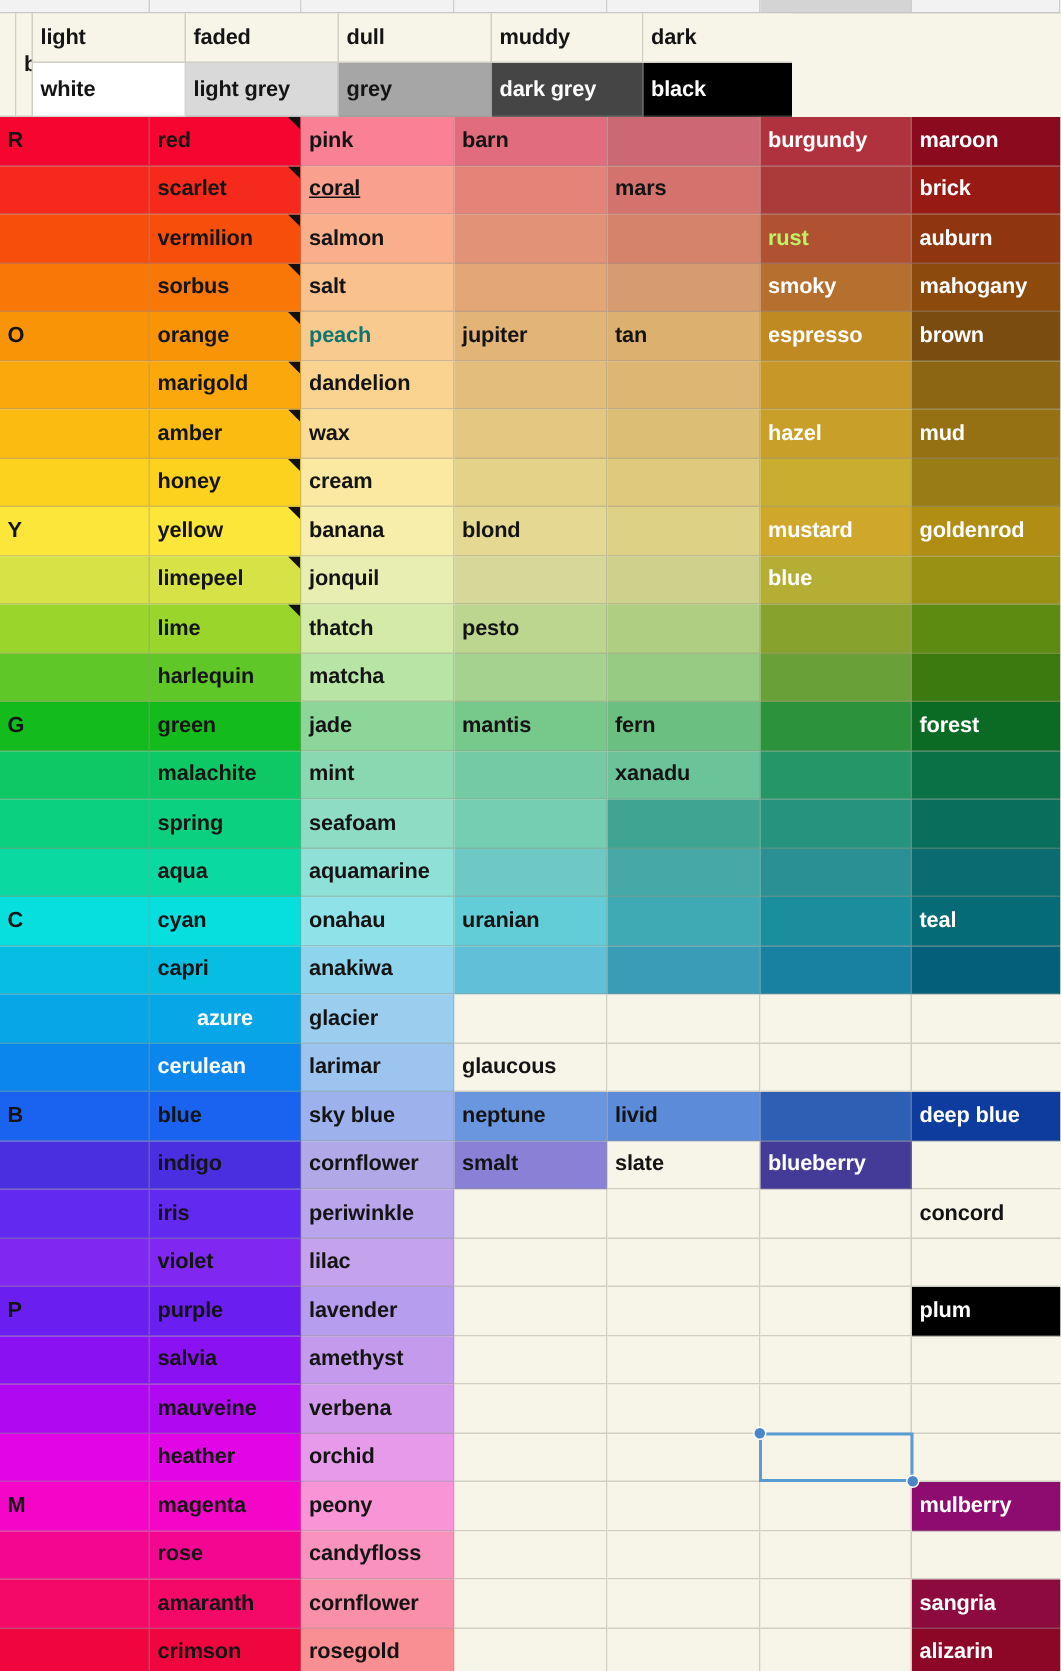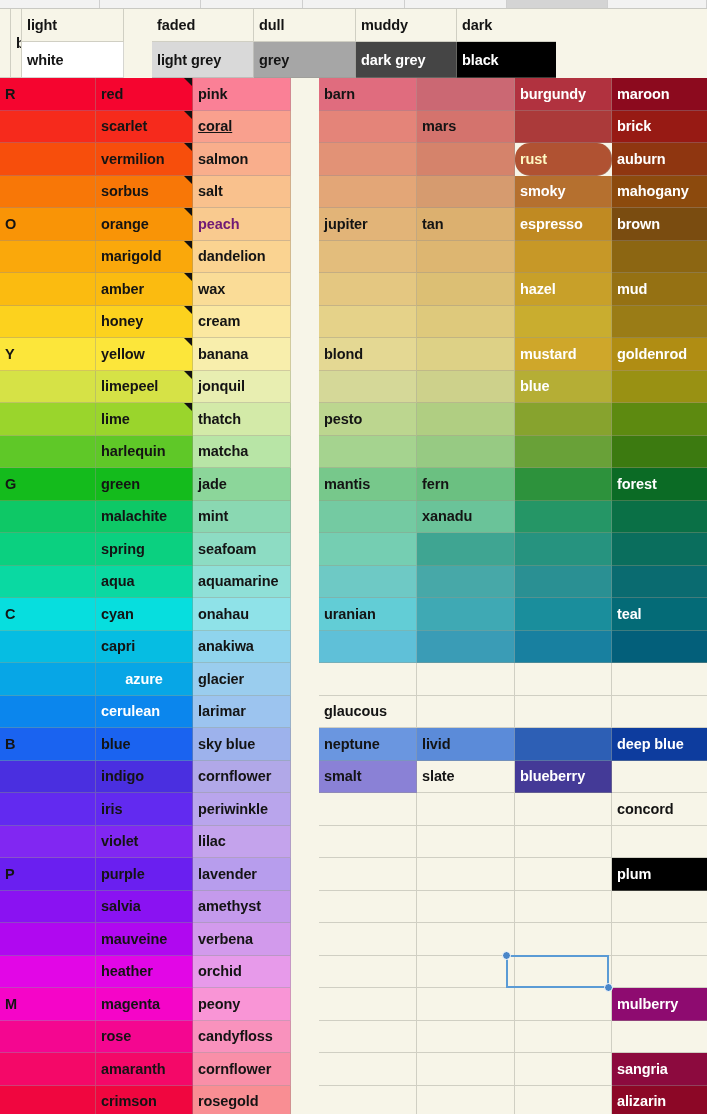--- a/index.html
+++ b/index.html
@@ -48,21 +48,21 @@
     font-weight: bold;
     letter-spacing: -0.1px;
     color: #141414;
     background: #f7f5e8;
     white-space: nowrap;
     overflow: hidden;
   }
   .c0 { width: 100px; }
   .c1 { width: 101px; }
   .c2 { width: 102px; }
-  .c3 { width: 102px; margin-left: 28px; }
+  .c3 { width: 102px; }
   .c4 { width: 102px; }
   .c5 { width: 101px; }
   .c6 { width: 99px; border-right: none; }
   .rowspan-bright {
     height: 69px !important;
   }
 
   
   .note-tri {
     position: absolute;
@@ -209,21 +209,21 @@
           </div>
           <div class="cell c2" style="background: rgb(249, 174, 140); color: rgb(20, 20, 20);">
             <span>salmon</span>
           </div>
           <div class="cell c3" style="background: rgb(226, 146, 118); color: rgb(20, 20, 20);">
             <span></span>
           </div>
           <div class="cell c4" style="background: rgb(213, 131, 107); color: rgb(20, 20, 20);">
             <span></span>
           </div>
-          <div class="cell c5" style="background: rgb(176, 82, 50); color: #fef9c3; border-radius: 15px;">
+          <div class="cell c5" style="background: rgb(176, 82, 50); color: #bef264;">
             <span>rust</span>
           </div>
           <div class="cell c6" style="background: rgb(143, 54, 16); color: rgb(255, 255, 255);">
             <span>auburn</span>
           </div>
         </div>
         <div class="row">
           <div class="cell c0" style="background: rgb(248, 119, 7); color: rgb(20, 20, 20);">
             <span></span>
           </div>
@@ -248,21 +248,21 @@
           </div>
         </div>
         <div class="row">
           <div class="cell c0" style="background: rgb(249, 148, 6); color: rgb(20, 20, 20);">
             <span>O</span>
           </div>
           <div class="cell c1" style="background: rgb(249, 148, 6); color: rgb(20, 20, 20);">
             <span>orange</span>
             <span class="note-tri"></span>
           </div>
-          <div class="cell c2" style="background: rgb(249, 202, 143); color: #701a75;">
+          <div class="cell c2" style="background: rgb(249, 202, 143); color: #0f766e;">
             <span>peach</span>
           </div>
           <div class="cell c3" style="background: rgb(226, 180, 120); color: rgb(20, 20, 20);">
             <span>jupiter</span>
           </div>
           <div class="cell c4" style="background: rgb(220, 176, 111); color: rgb(20, 20, 20);">
             <span>tan</span>
           </div>
           <div class="cell c5" style="background: rgb(192, 138, 34); color: rgb(255, 255, 255);">
             <span>espresso</span>

